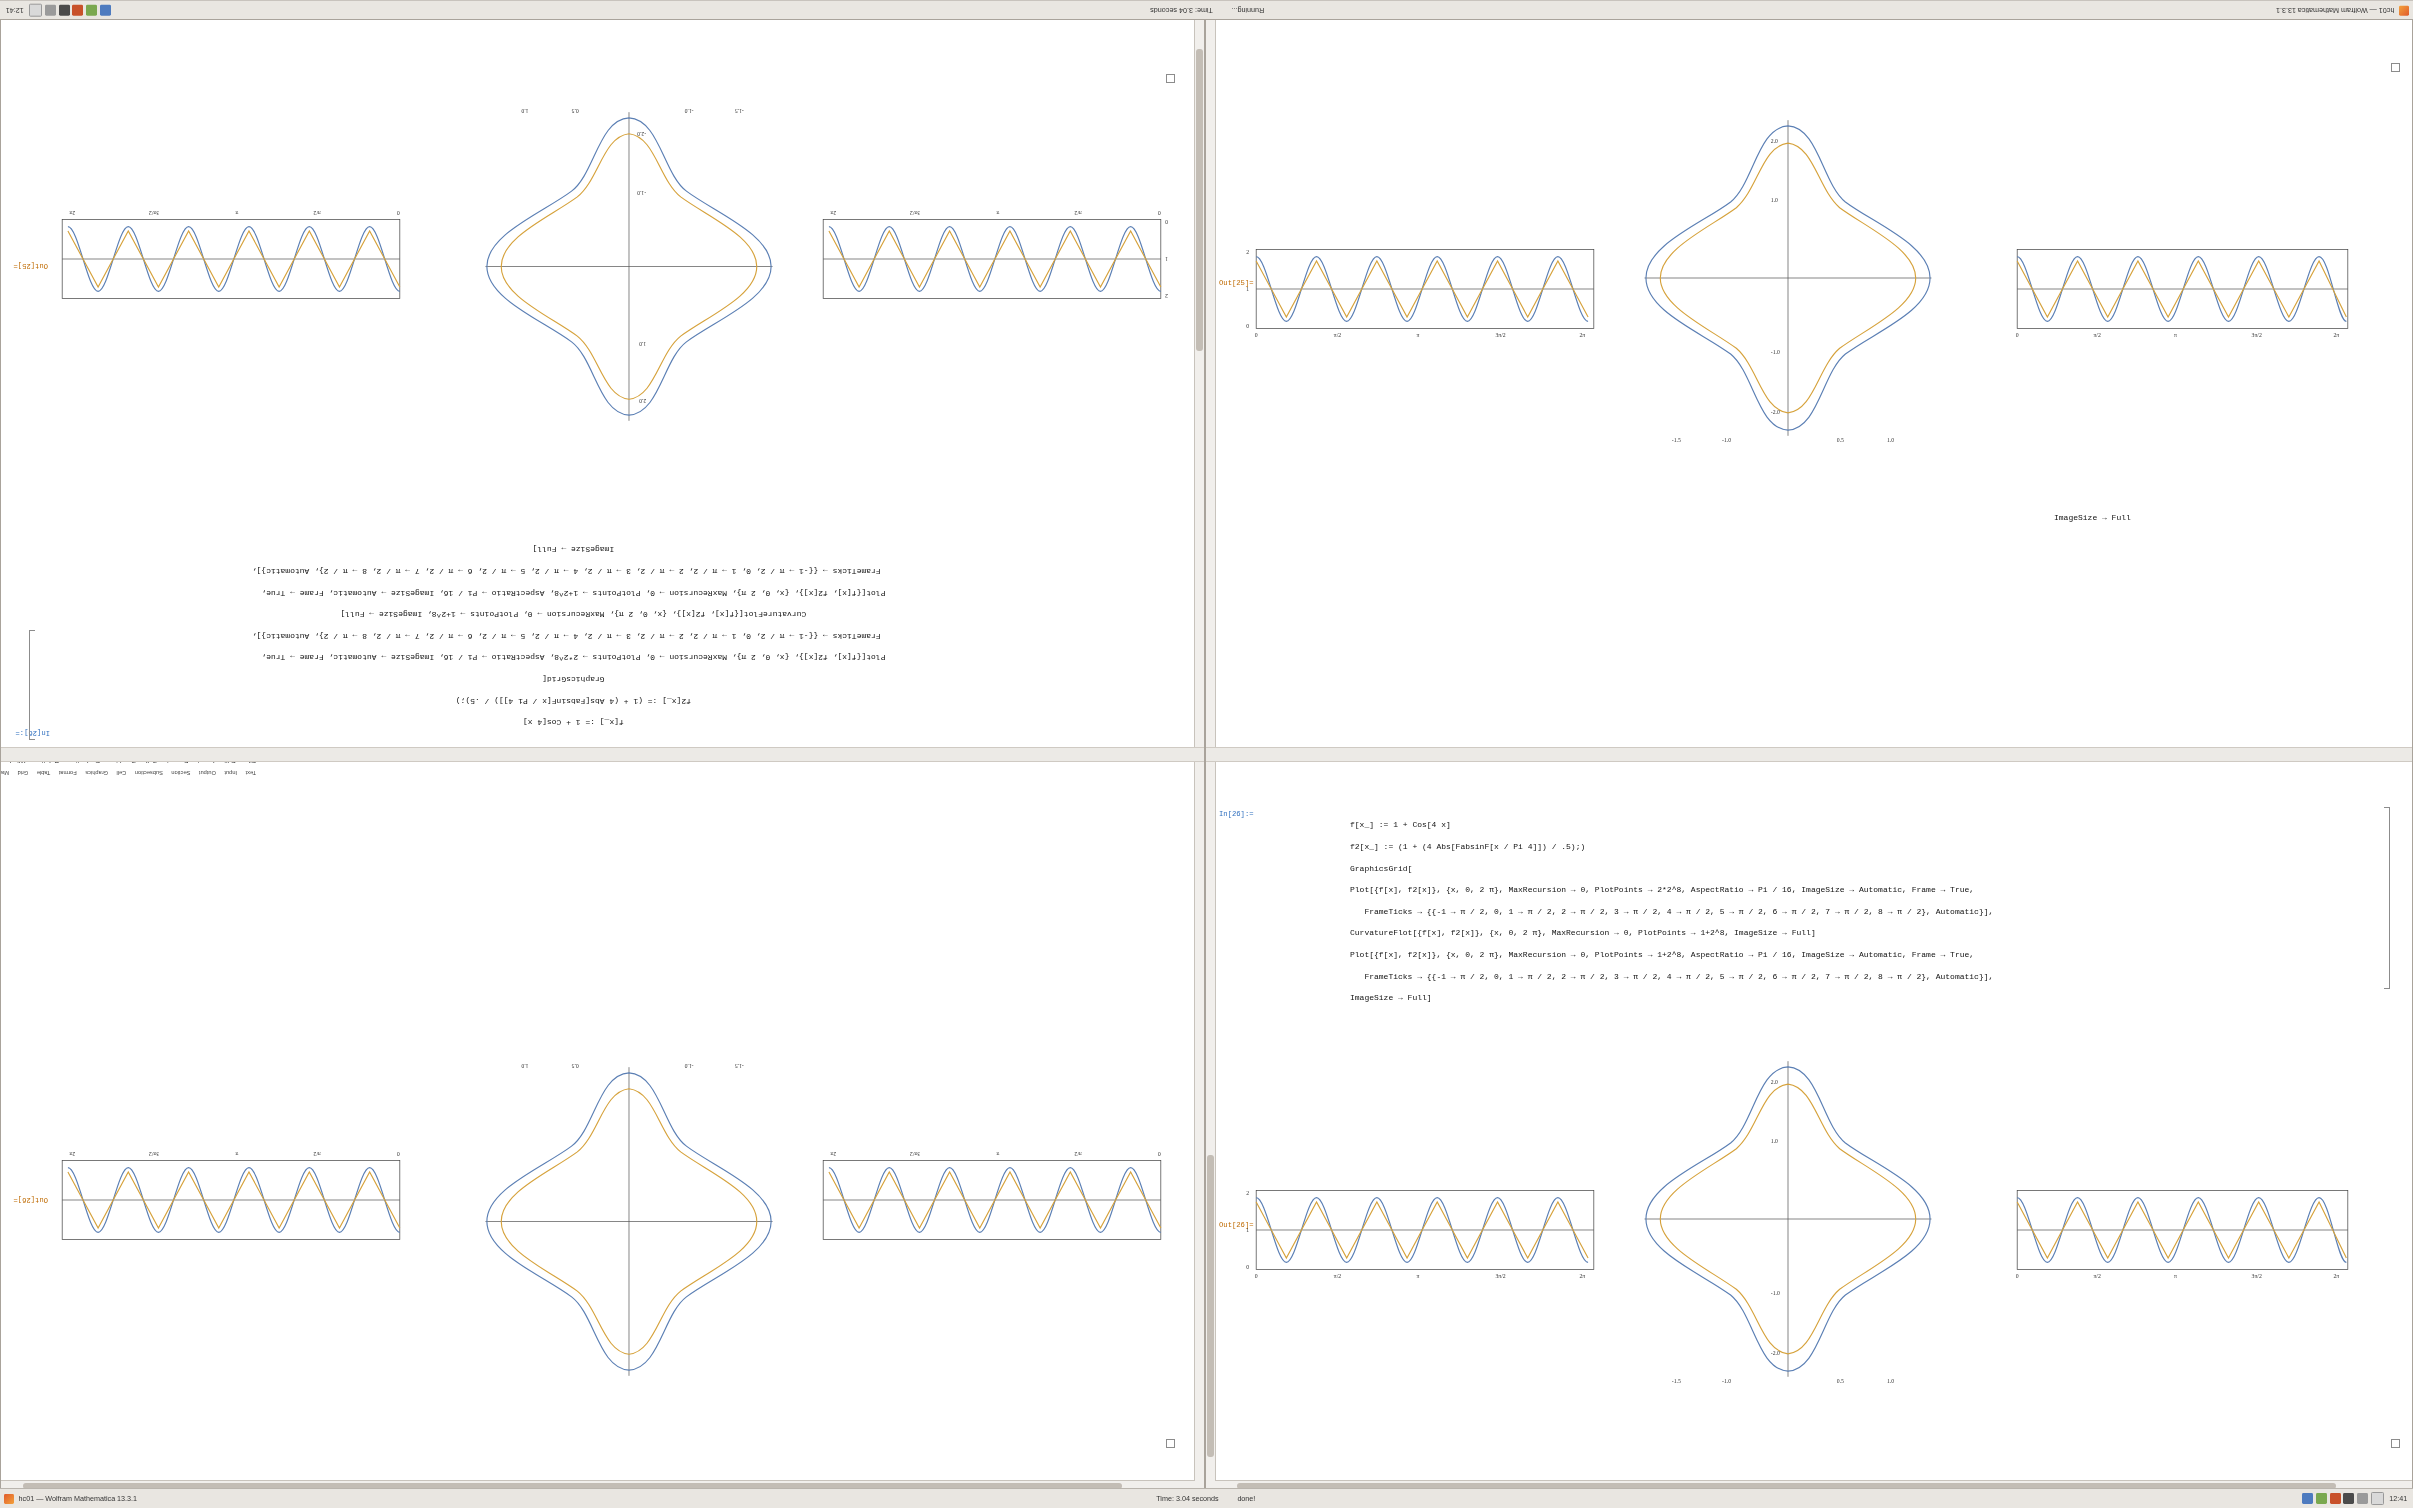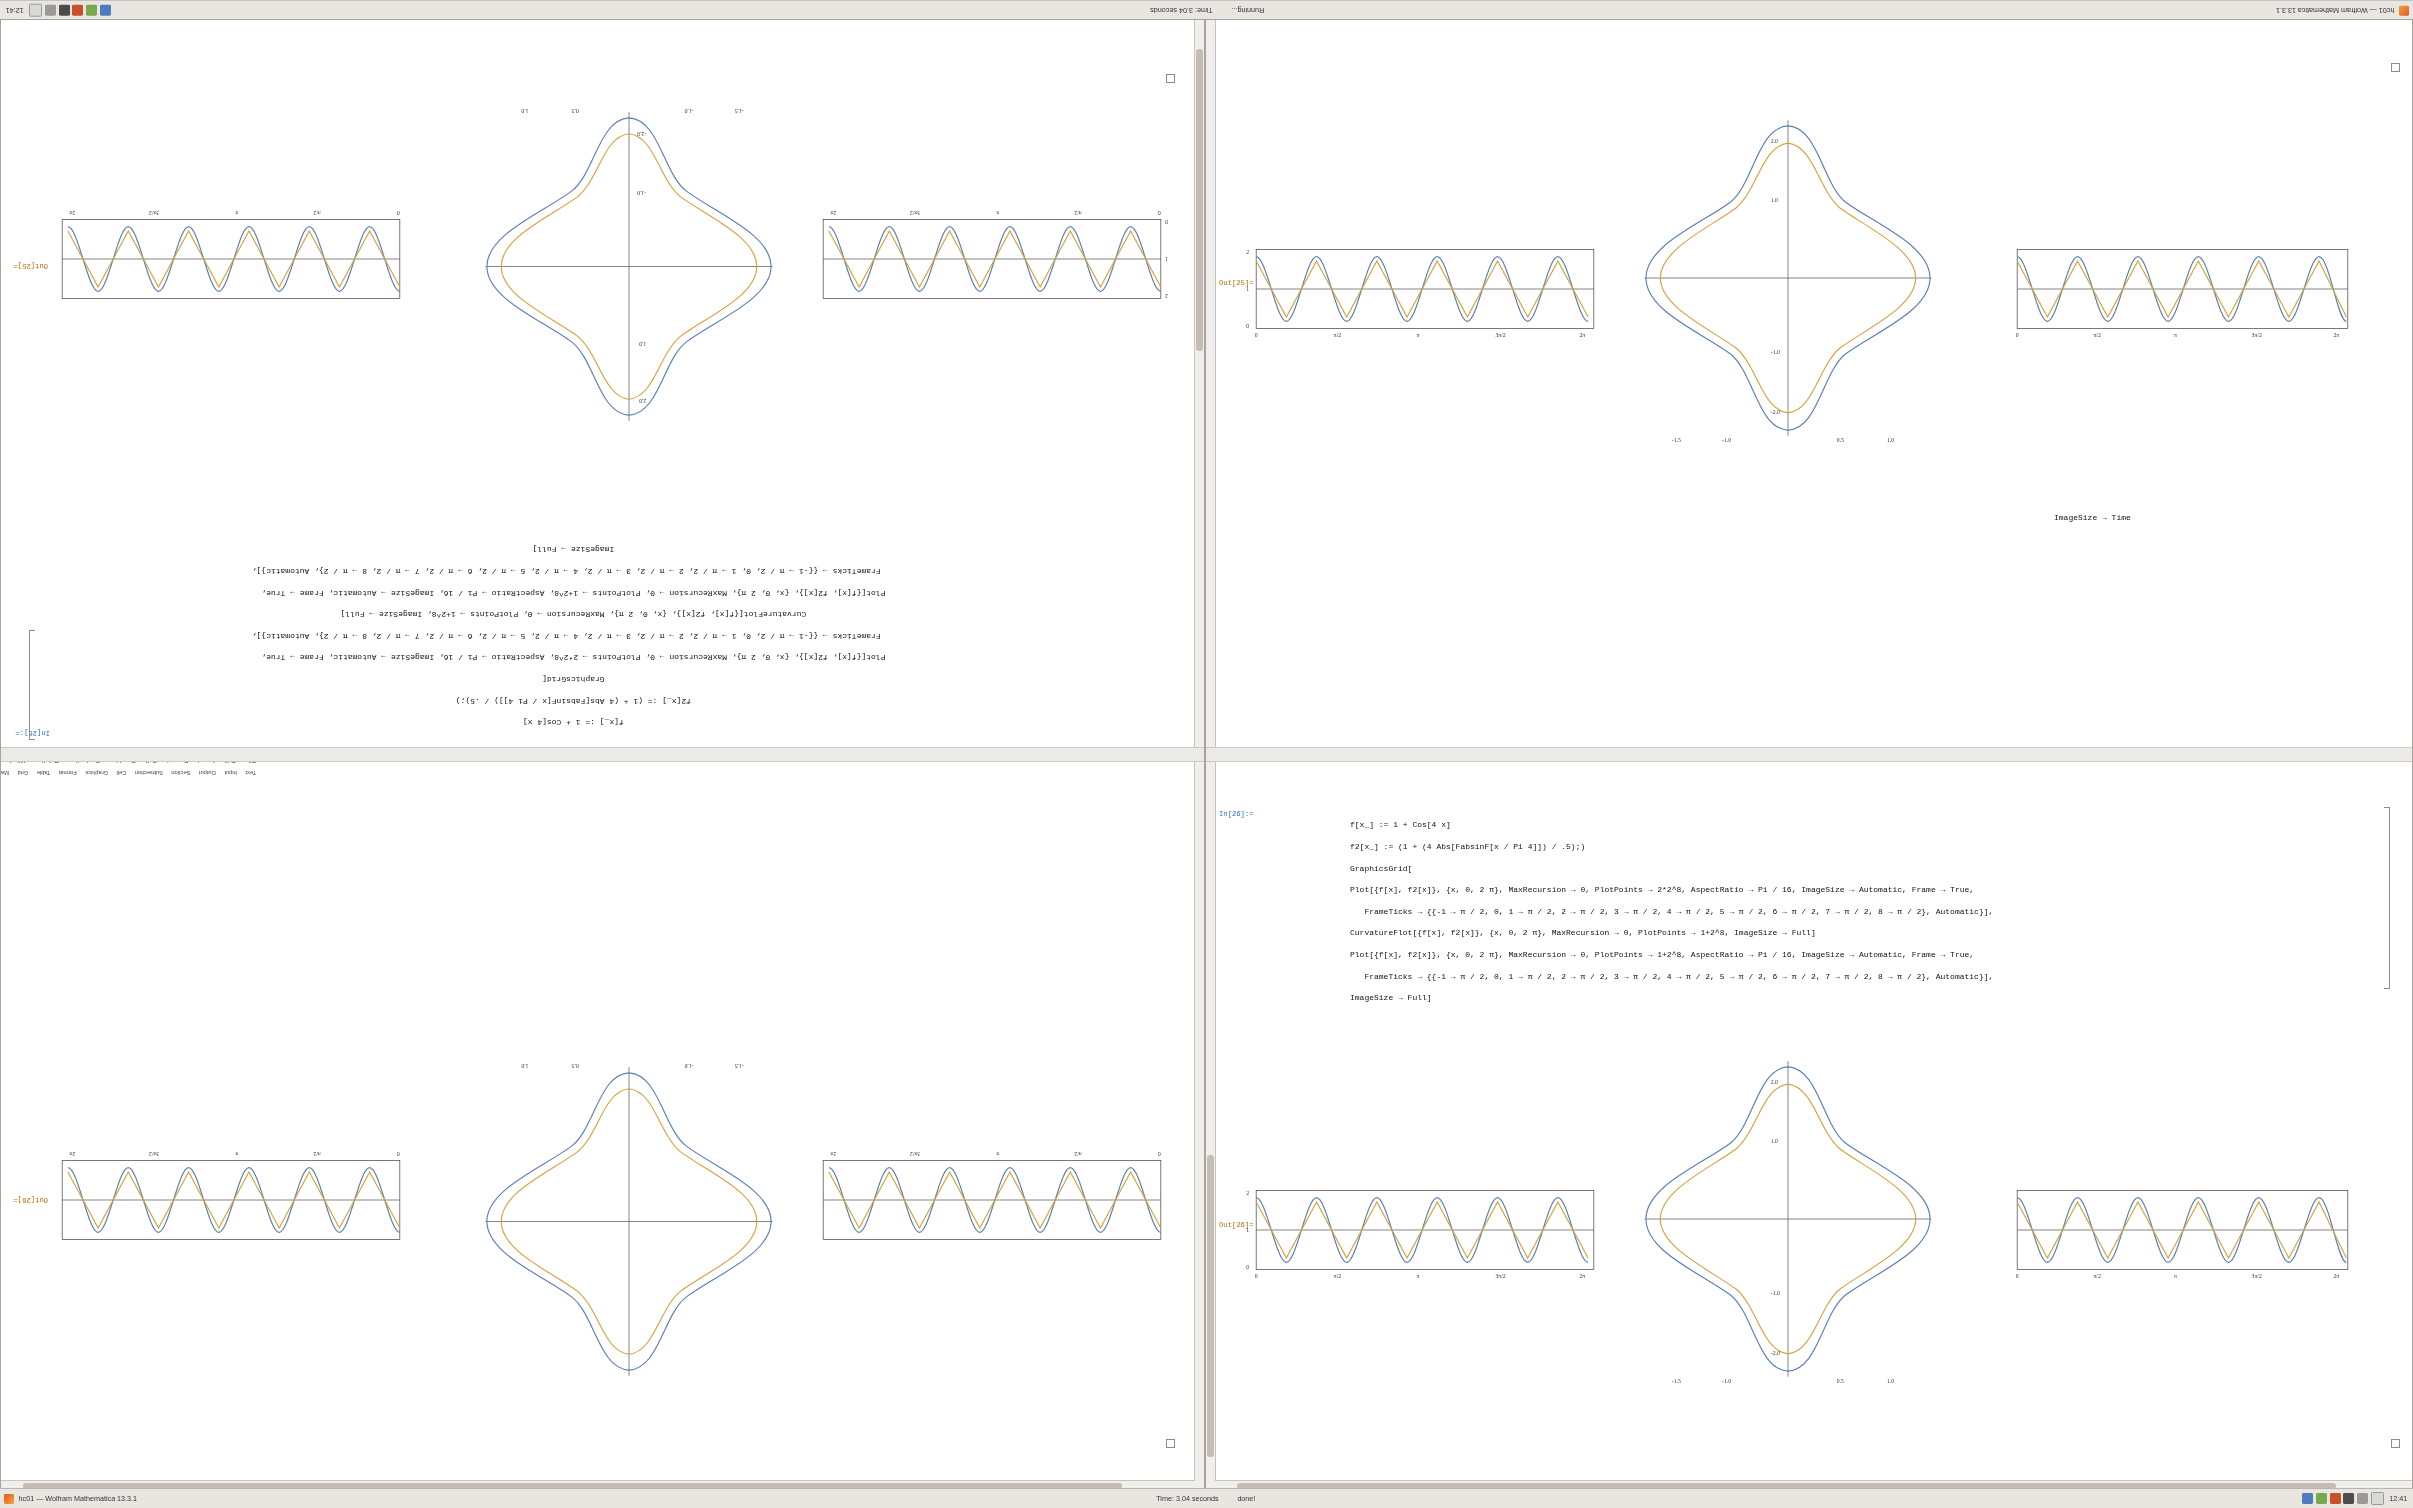--- a/index.html
+++ b/index.html
@@ -286,21 +286,21 @@
             <path class="cv-blue" d="M10,30 C24,30 38,120 52,120 C66,120 80,30 94,30 C108,30 122,120 136,120 C150,120 164,30 178,30 C192,30 206,120 220,120 C234,120 248,30 262,30 C276,30 290,120 304,120 C318,120 332,30 346,30 C360,30 374,120 388,120 C402,120 416,30 430,30 C444,30 456,120 468,120"></path>
             <path class="cv-gold" d="M10,36 L52,114 L94,36 L136,114 L178,36 L220,114 L262,36 L304,114 L346,36 L388,114 L430,36 L468,114"></path>
             <text class="tick" x="8" y="142">0</text>
               <text class="tick" x="116" y="142">π/2</text>
             <text class="tick" x="228" y="142">π</text>
               <text class="tick" x="336" y="142">3π/2</text>
             <text class="tick" x="450" y="142">2π</text>
           </svg>
         </div>
 
-        <div class="code" style="left:848px;top:493px;">ImageSize → Time</div>
+        <div class="code" style="left:848px;top:493px;">ImageSize → Full</div>
 
         <div class="label-in" style="left:13px;top:790px;">In[26]:=</div>
         <div class="code" style="left:144px;top:790px;">
 <span>f[x_] := 1 + Cos[4 x]</span>
 <br><span>f2[x_] := (1 + (4 Abs[FabsinF[x / Pi 4]]) / .5);)</span>
 <br><span>GraphicsGrid[</span>
 <br><span>Plot[{f[x], f2[x]}, {x, 0, 2 π}, MaxRecursion → 0, PlotPoints → 2*2^8, AspectRatio → Pi / 16, ImageSize → Automatic, Frame → True,</span>
 <br><span>   FrameTicks → {{-1 → π / 2, 0, 1 → π / 2, 2 → π / 2, 3 → π / 2, 4 → π / 2, 5 → π / 2, 6 → π / 2, 7 → π / 2, 8 → π / 2}, Automatic}],</span>
 <br><span>CurvatureFlot[{f[x], f2[x]}, {x, 0, 2 π}, MaxRecursion → 0, PlotPoints → 1+2^8, ImageSize → Full]</span>
 <br><span>Plot[{f[x], f2[x]}, {x, 0, 2 π}, MaxRecursion → 0, PlotPoints → 1+2^8, AspectRatio → Pi / 16, ImageSize → Automatic, Frame → True,</span>

